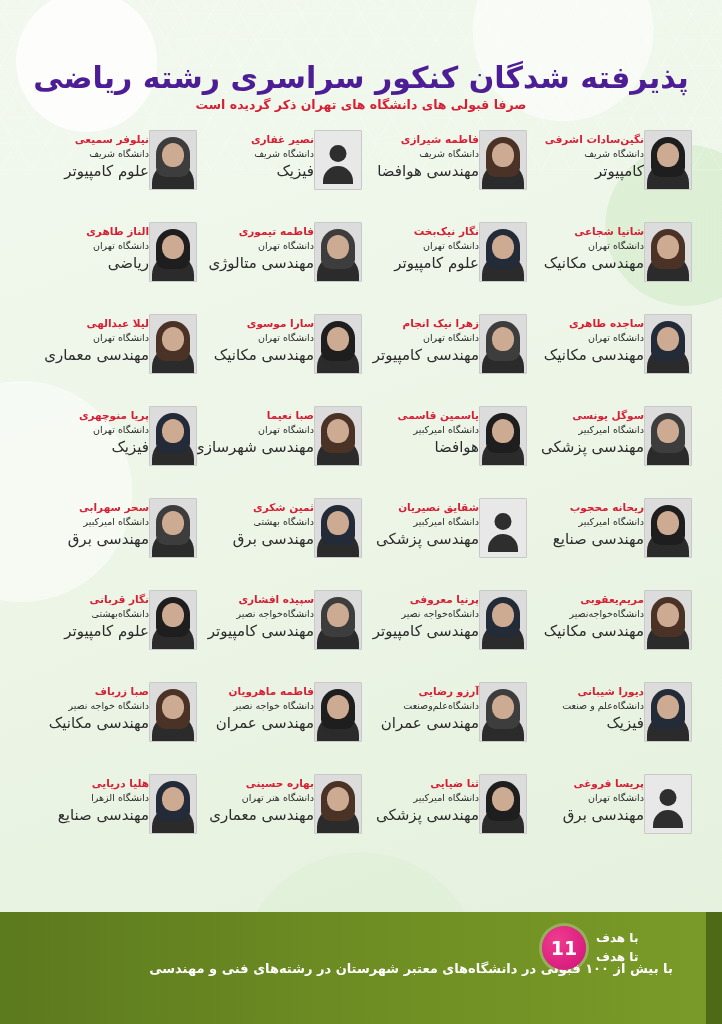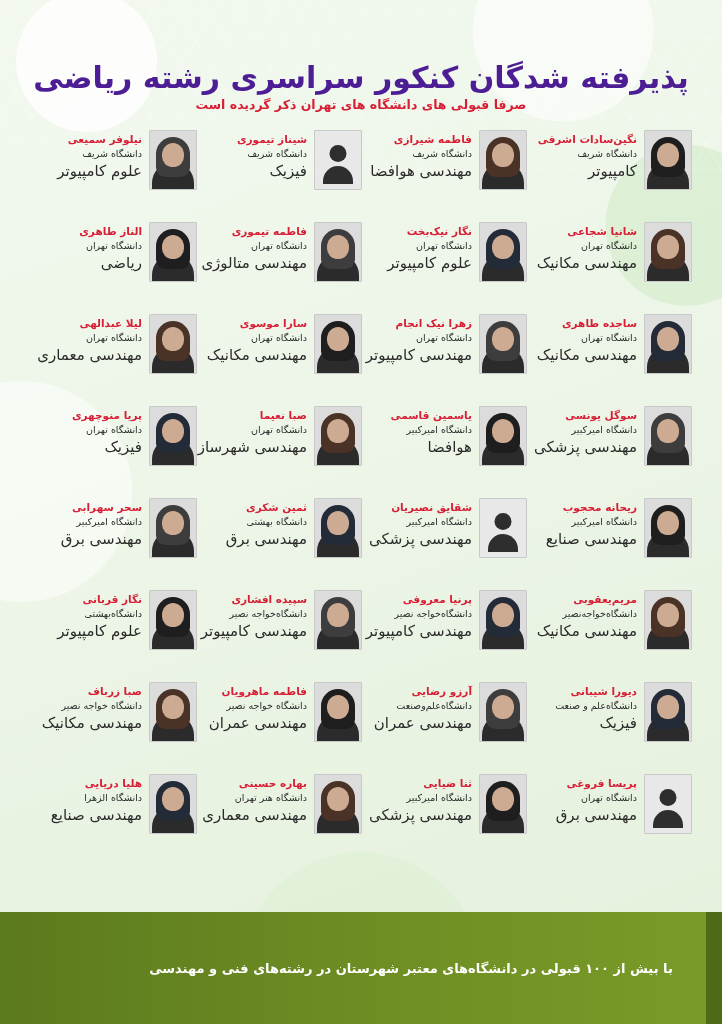--- a/index.html
+++ b/index.html
@@ -75,21 +75,21 @@
     align-items: flex-start;
     gap: 0px;
     height: 92px;
   }
   .person {
     width: 165px;
     display: flex;
     flex-direction: row;
     align-items: flex-start;
     justify-content: flex-start;
-    gap: 7px;
+    gap: 0;
     direction: rtl;
   }
   .photo {
     width: 48px;
     height: 60px;
     flex: 0 0 48px;
     border: 1px solid #c9c9c9;
     background: #dcdcdc;
     overflow: hidden;
     position: relative;
@@ -262,21 +262,21 @@
             <div class="p-uni">دانشگاه شریف</div>
             <div class="p-field">مهندسی هوافضا</div>
           </div>
         </div>
         <div class="person">
           <div class="photo placeholder">
             <div class="ph-head"></div>
             <div class="ph-body"></div>
           </div>
           <div class="info">
-            <div class="p-name">شیناز تیموری</div>
+            <div class="p-name">نصیر غفاری</div>
             <div class="p-uni">دانشگاه شریف</div>
             <div class="p-field">فیزیک</div>
           </div>
         </div>
         <div class="person">
           <div class="photo">
             <div class="body"></div>
             <div class="scarf grey"></div>
             <div class="face"></div>
           </div>
@@ -632,16 +632,23 @@
             <div class="p-name">هلیا دریایی</div>
             <div class="p-uni">دانشگاه الزهرا</div>
             <div class="p-field">مهندسی صنایع</div>
           </div>
         </div>
       </div>
     </div>
 
   <div class="footer">
     <div class="footer-accent"></div>
+    <div class="badge-wrap">
+      <div class="badge">11</div>
+      <div class="slogan">
+        <div>با هدف</div>
+        <div>تا هدف</div>
+      </div>
+    </div>
     <div class="footer-text">با بیش از ۱۰۰ قبولی در دانشگاه‌های معتبر شهرستان در رشته‌های فنی و مهندسی</div>
   </div>
 
 </div>
 
 </body></html>

